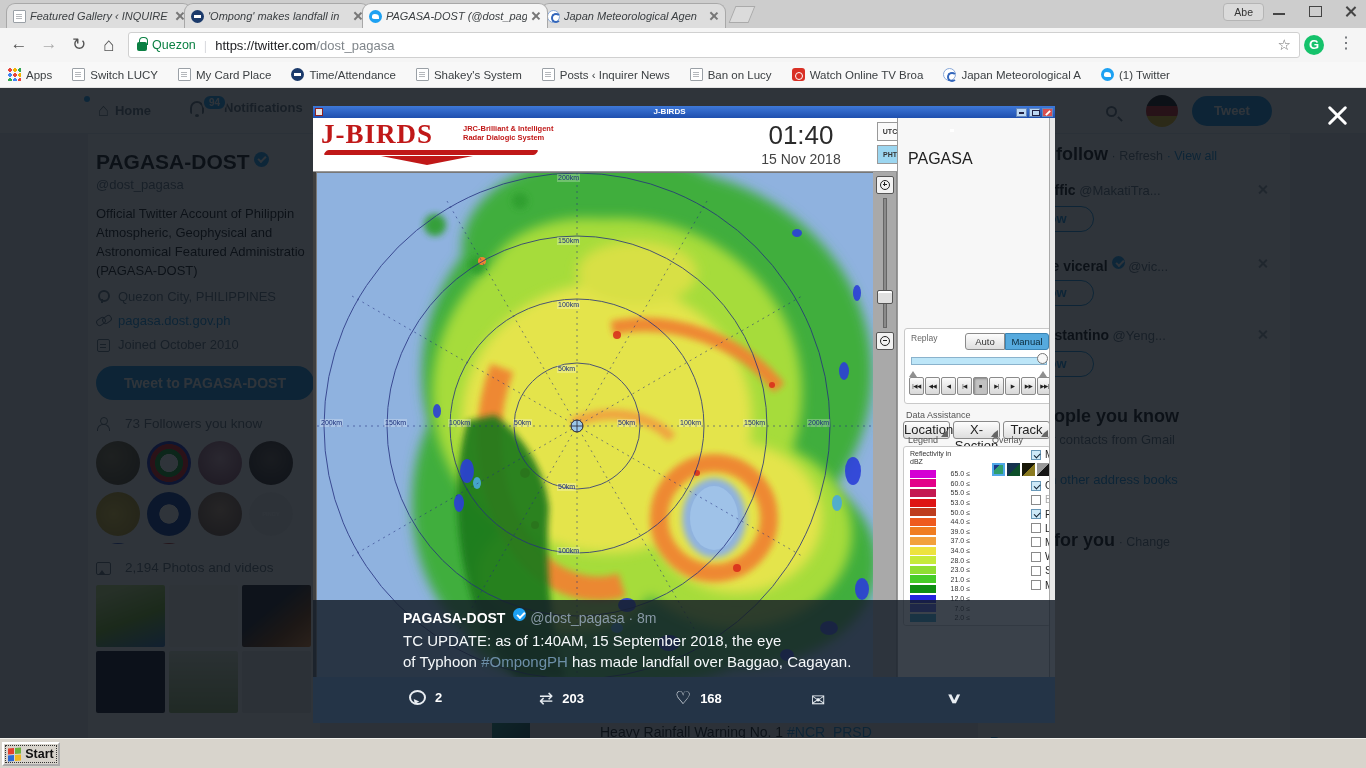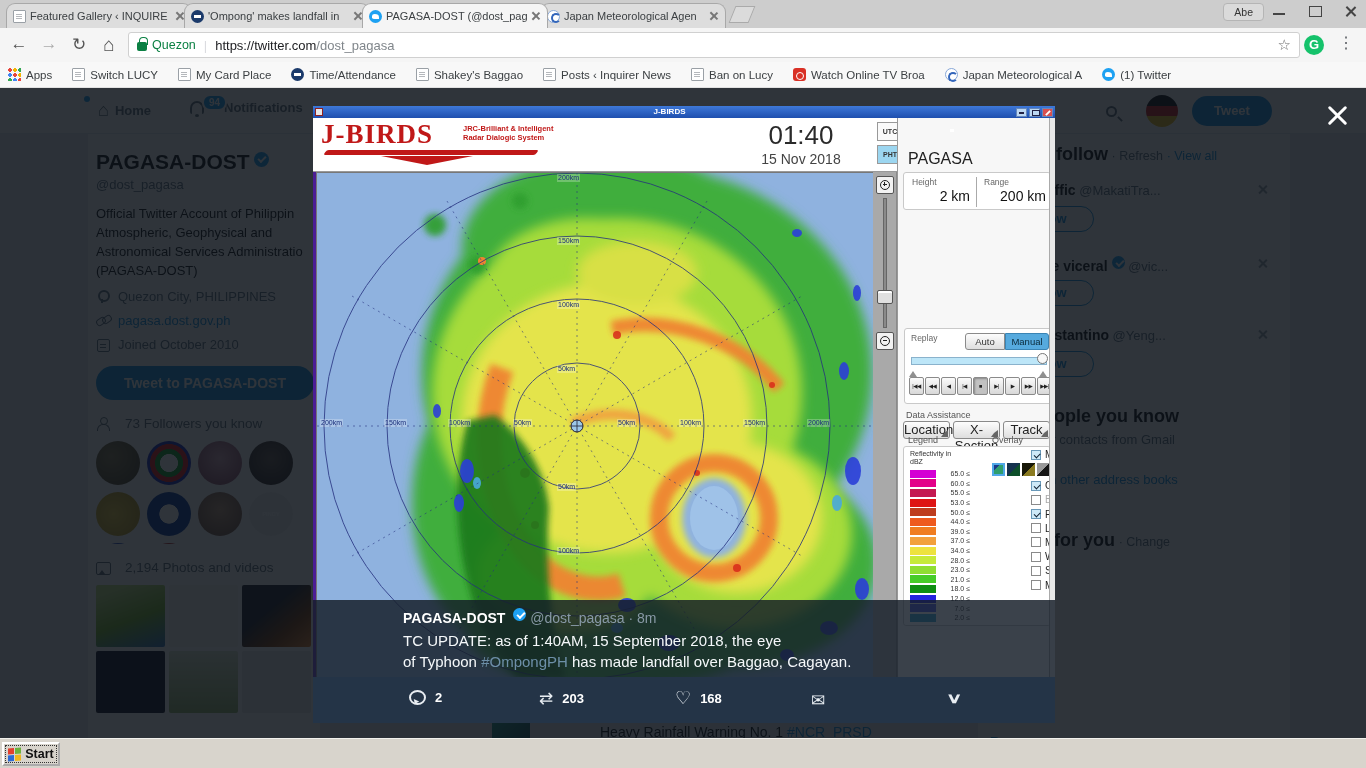--- a/index.html
+++ b/index.html
@@ -4,21 +4,21 @@
 <style>
   * { margin:0; padding:0; box-sizing:border-box; }
   body { font-family:"Liberation Sans", sans-serif; background:#000; }
   #screen { position:relative; width:1366px; height:768px; overflow:hidden; background:#E6ECF0; font-family:"Liberation Sans",sans-serif; }
 
   
   #tabstrip { position:absolute; left:0; top:0; width:1366px; height:28px; background:#CDCDCD; }
   .tabs { position:absolute; left:6px; top:0; display:flex; }
   .tab { position:relative; width:186px; height:25px; margin-top:3px; margin-right:-8px; background:#DDDDDD; border:1px solid #A8A8A8; border-bottom:none; border-radius:9px 9px 0 0; display:flex; align-items:center; padding:0 6px; }
   .tab.active { background:#F5F5F5; z-index:2; }
-  .tab-title { flex:1; font-size:11px; color:#3C4043; white-space:nowrap; overflow:hidden; margin:0 4px; }
+  .tab-title { flex:1; font-size:11px; color:#3C4043; white-space:nowrap; overflow:hidden; margin:0 4px;font-style:italic; }
   .tab-x { position:relative; width:10px; height:10px; flex:0 0 10px; }
   .tab-x::before,.tab-x::after { content:""; position:absolute; left:4px; top:0; width:1.5px; height:10px; background:#777; }
   .tab-x::before{ transform:rotate(45deg);} .tab-x::after{ transform:rotate(-45deg);}
   .newtab { width:20px; height:17px; margin:6px 0 0 14px; background:#DBDBDB; border:1px solid #AAA; transform:skewX(-22deg); }
   .profile-chip { position:absolute; right:102px; top:3px; background:#DADADA; border:1px solid #B5B5B5; border-radius:4px; font-size:10.5px; color:#333; padding:2px 10px; }
   .win-controls { position:absolute; right:4px; top:2px; display:flex; gap:14px; }
   .wc { position:relative; width:22px; height:18px; }
   .wc-min::after { content:""; position:absolute; left:5px; top:11px; width:12px; height:2px; background:#444; }
   .wc-max::after { content:""; position:absolute; left:5px; top:4px; width:11px; height:9px; border:1.5px solid #444; }
   .wc-close::before,.wc-close::after { content:""; position:absolute; left:10px; top:3px; width:1.8px; height:13px; background:#444; }
@@ -118,21 +118,21 @@
   .bg-hash { color:#1B95E0; }
 
   
   .dim { position:absolute; inset:0; background:rgba(10,16,24,0.85); z-index:5; }
   .lightbox { position:absolute; inset:0; z-index:10; }
   .close-x { position:absolute; left:1324px; top:14px; width:26px; height:26px; }
   .close-x::before,.close-x::after { content:""; position:absolute; left:12px; top:1px; width:3px; height:25px; background:#FFF; border-radius:2px; }
   .close-x::before{transform:rotate(45deg);} .close-x::after{transform:rotate(-45deg);}
 
   .modal { position:absolute; left:313px; top:18px; width:742px; }
-  .photo { position:relative; width:742px; height:571px; background:#4c1d95; overflow:hidden; }
+  .photo { position:relative; width:742px; height:571px; background:#404040; overflow:hidden; }
 
   
   .rtitle { position:absolute; left:0; top:0; width:742px; height:12px; background:linear-gradient(#3E78D8,#1E4FAE); display:flex; align-items:center; }
   .rtitle-txt { flex:1; text-align:center; color:#FFF; font-size:8px; font-weight:bold; line-height:12px; }
   .rapp-ic { width:8px; height:8px; background:#E8E8E8; border:1px solid #902020; margin-left:2px; }
   .rwc { display:flex; gap:2px; margin-right:2px; }
   .rwc span { width:11px; height:9px; background:#BDD8F2; border:1px solid #6688BB; position:relative; }
   .rwc .rc-close { background:#D85050; }
   .rwc span::after { content:""; position:absolute; left:2px; top:3px; width:5px; height:2px; background:#224; }
   .rwc .rc-max::after { height:4px; top:1.5px; background:none; border:1.5px solid #224; width:6px; }
@@ -329,21 +329,21 @@
         <span class="bm-label">My Card Place</span>
       </div>
 
       <div class="bm">
         <span class="bm-ic ic-inq"></span>
         <span class="bm-label">Time/Attendance</span>
       </div>
 
       <div class="bm">
         <span class="bm-ic ic-page"></span>
-        <span class="bm-label">Shakey's Baggao</span>
+        <span class="bm-label">Shakey's System</span>
       </div>
 
       <div class="bm">
         <span class="bm-ic ic-page"></span>
         <span class="bm-label">Posts ‹ Inquirer News</span>
       </div>
 
       <div class="bm">
         <span class="bm-ic ic-page"></span>
         <span class="bm-label">Ban on Lucy</span>
@@ -383,21 +383,21 @@
     <div class="tw-avatar"></div>
     <div class="tweet-btn">Tweet</div>
 
     <div class="left-card"></div>
     <div class="profile-col">
       <div class="p-name"><span>PAGASA-DOST</span><span class="vbadge"></span></div>
       <div class="p-handle">@dost_pagasa</div>
       <div class="p-bio">
         <div>Official Twitter Account of Philippin</div>
           <div>Atmospheric, Geophysical and</div>
-          <div>Astronomical Services Administratio</div>
+          <div>Astronomical Featured Administratio</div>
           <div>(PAGASA-DOST)</div>
       </div>
       <div class="p-meta">
           <span class="mi mi-pin"></span>
           <span>Quezon City, PHILIPPINES</span>
         </div>
       <div class="p-meta link">
           <span class="mi mi-link"></span>
           <span>pagasa.dost.gov.ph</span>
         </div>
@@ -626,27 +626,20 @@
                 <span class="plus"></span>
               </div>
             <div class="ztrack"></div>
             <div class="zthumb"></div>
             <div class="zbtn" style="top:160px;"></div>
           </div>
 
           <div class="panel">
             <div class="site-name">PAGASA</div>
 
-            <div class="grp g-hr">
-              <span class="hr-lab" style="left:8px;">Height</span>
-              <span class="hr-val" style="left:8px; width:58px;">2 km</span>
-              <span class="hr-div"></span>
-              <span class="hr-lab" style="left:80px;">Range</span>
-              <span class="hr-val" style="left:80px; width:62px;">200 km</span>
-            </div>
 
 
             <div class="grp g-replay">
               <span class="sel-lab">Replay</span>
               <div class="seg auto">Auto</div>
               <div class="seg manual">Manual</div>
               <div class="sl-track"></div>
               <div class="sl-handle"></div>
               <div class="sl-tri" style="left:4px;"></div>
               <div class="sl-tri" style="left:134px;"></div>

